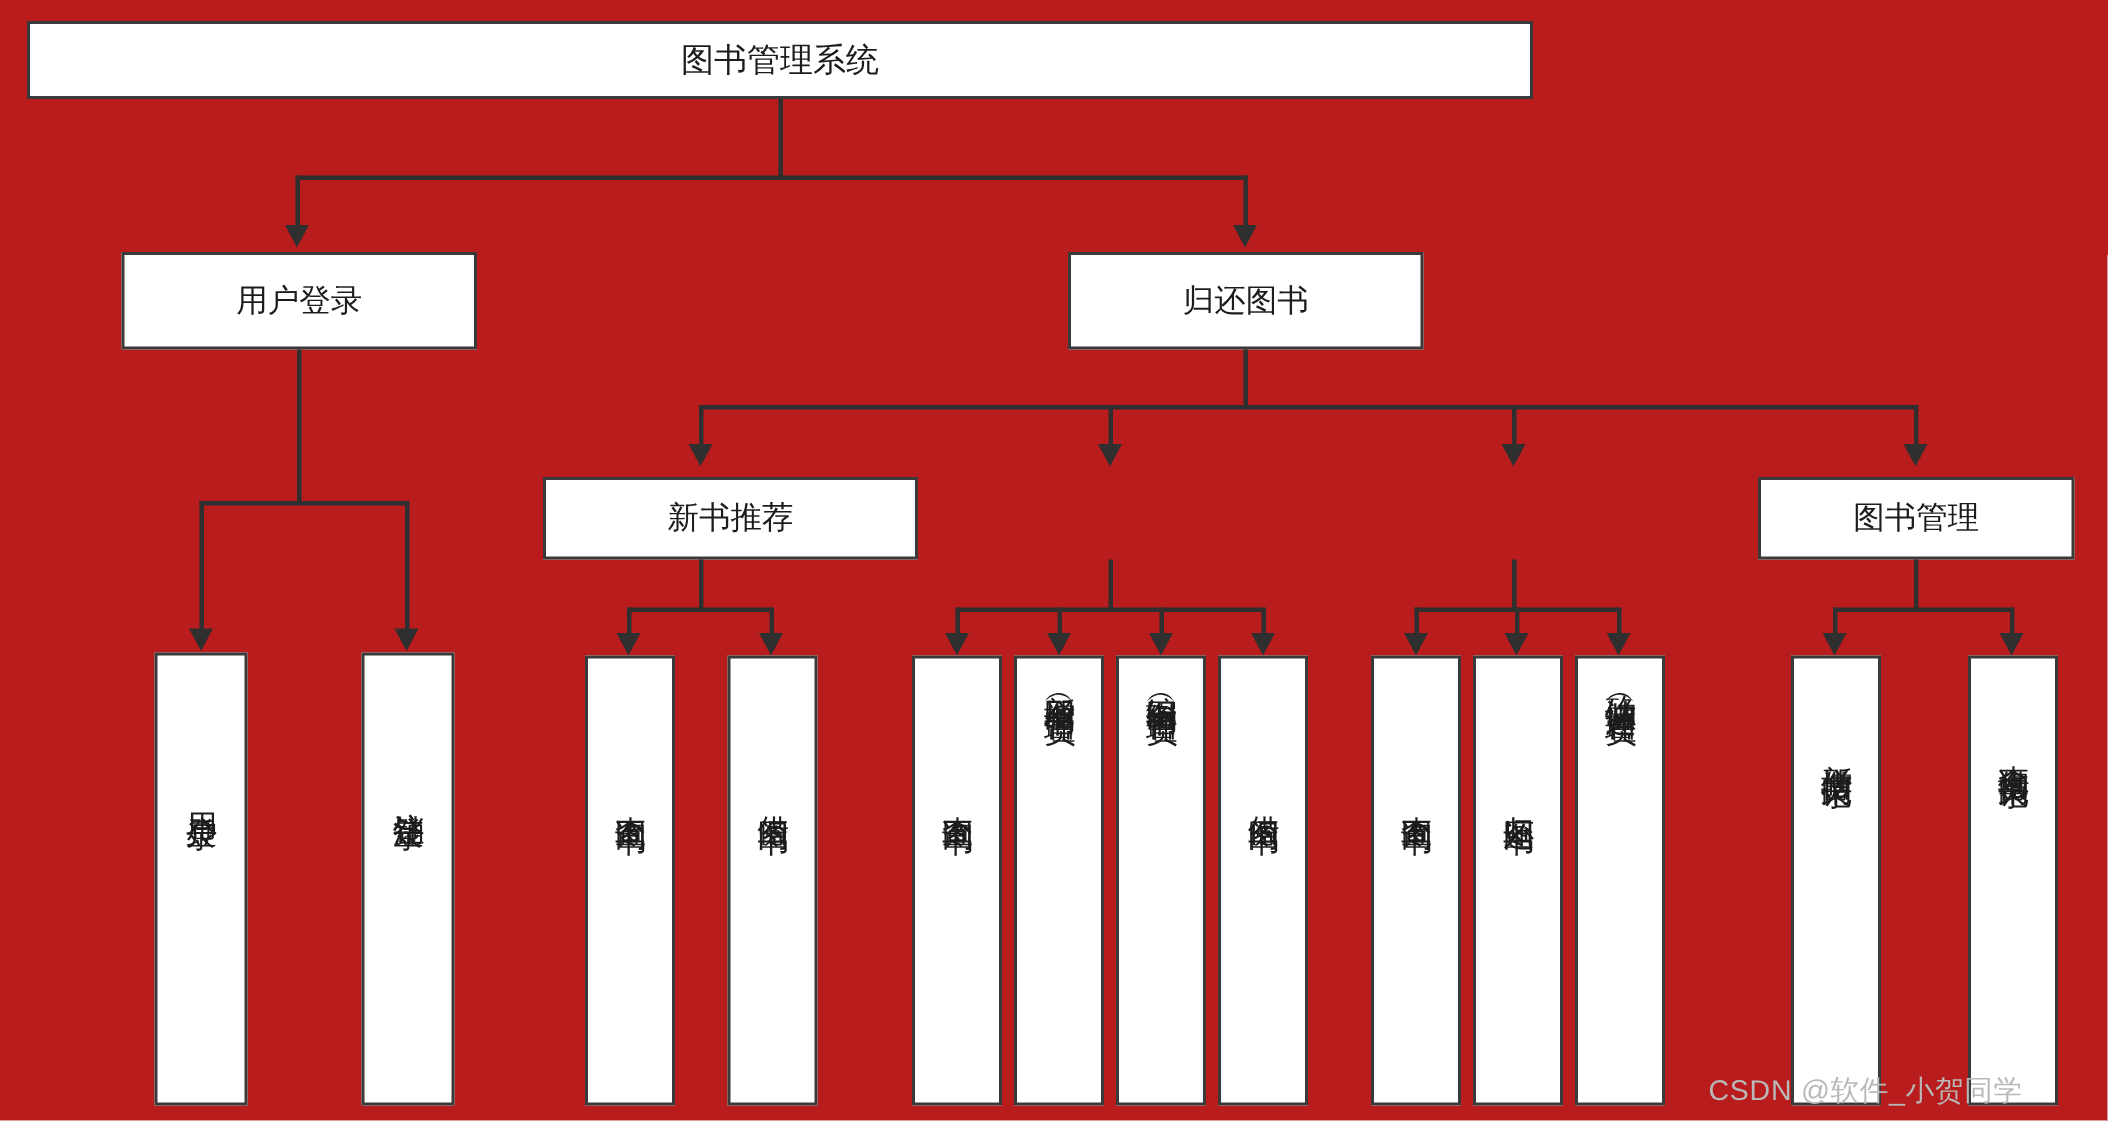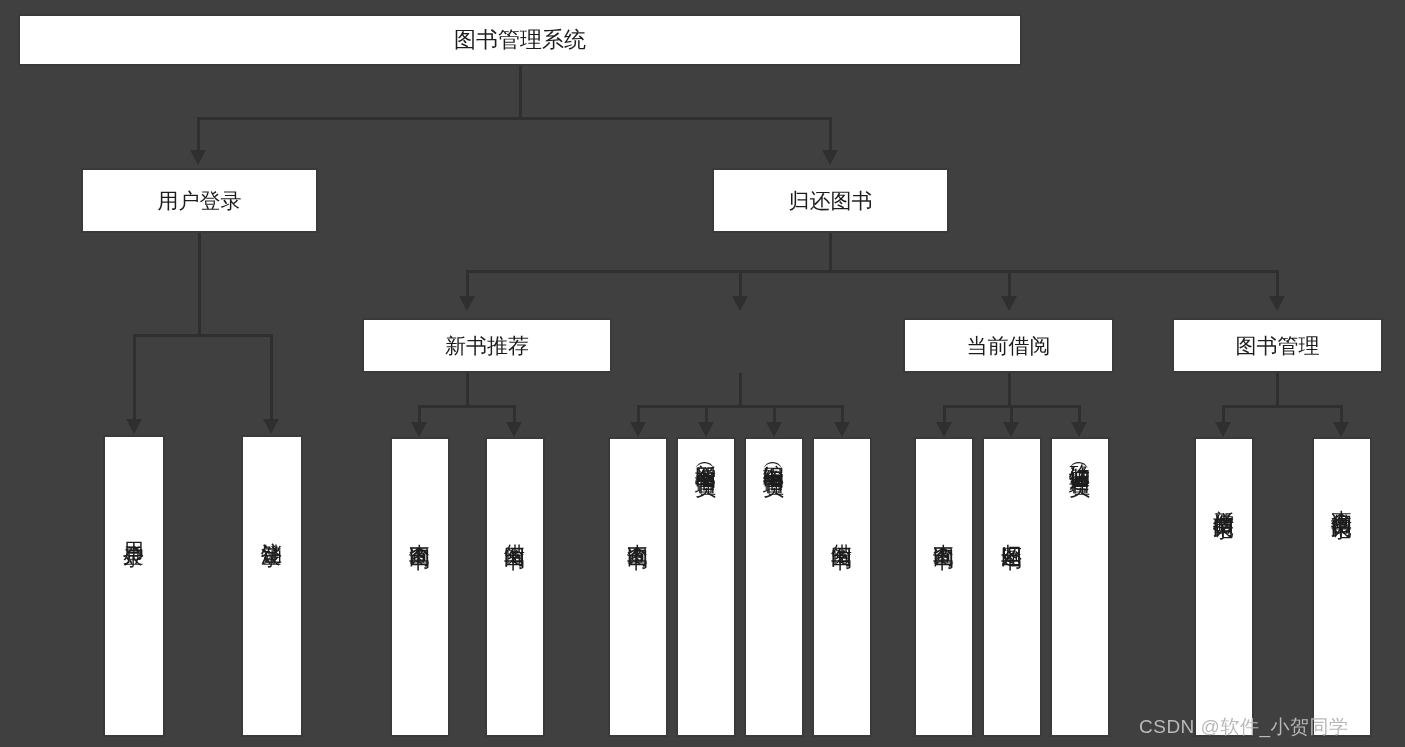--- a/index.html
+++ b/index.html
@@ -7,21 +7,21 @@
     padding: 0;
     background: #ffffff;
   }
   body {
     font-family: "Liberation Sans", "DejaVu Sans", sans-serif;
   }
   #canvas {
     position: relative;
     width: 1405px;
     height: 747px;
-    background: #404040;
+    background: #b91c1c;
     overflow: hidden;
   }
   
   .node {
     position: absolute;
     box-sizing: border-box;
     border: 2.5px solid #3a3a3a;
     background: #ffffff;
     display: flex;
     align-items: center;
@@ -124,23 +124,20 @@
   <div class="vline" style="left:739px; top:270px; height:27px;"></div>
   <div class="arrow" style="left:732px; top:296px;"></div>
   <div class="vline" style="left:1008px; top:270px; height:27px;"></div>
   <div class="arrow" style="left:1001px; top:296px;"></div>
   <div class="vline" style="left:1276px; top:270px; height:27px;"></div>
   <div class="arrow" style="left:1269px; top:296px;"></div>
 
   <div class="node horiz" style="left:362px; top:318px; width:250px; height:55px;">
     <span class="lbl">新书推荐</span>
   </div>
-  <div class="node horiz" style="left:903px; top:318px; width:211px; height:55px;">
-    <span class="lbl">当前借阅</span>
-  </div>
   <div class="node horiz" style="left:1172px; top:318px; width:211px; height:55px;">
     <span class="lbl">图书管理</span>
   </div>
 
   <div class="vline" style="left:466px; top:373px; height:33px;"></div>
   <div class="hline" style="left:418px; top:405px; width:97px; height:2.5px;"></div>
   <div class="vline" style="left:418px; top:405px; height:18px;"></div>
   <div class="arrow" style="left:411px; top:422px;"></div>
   <div class="vline" style="left:513px; top:405px; height:18px;"></div>
   <div class="arrow" style="left:506px; top:422px;"></div>

